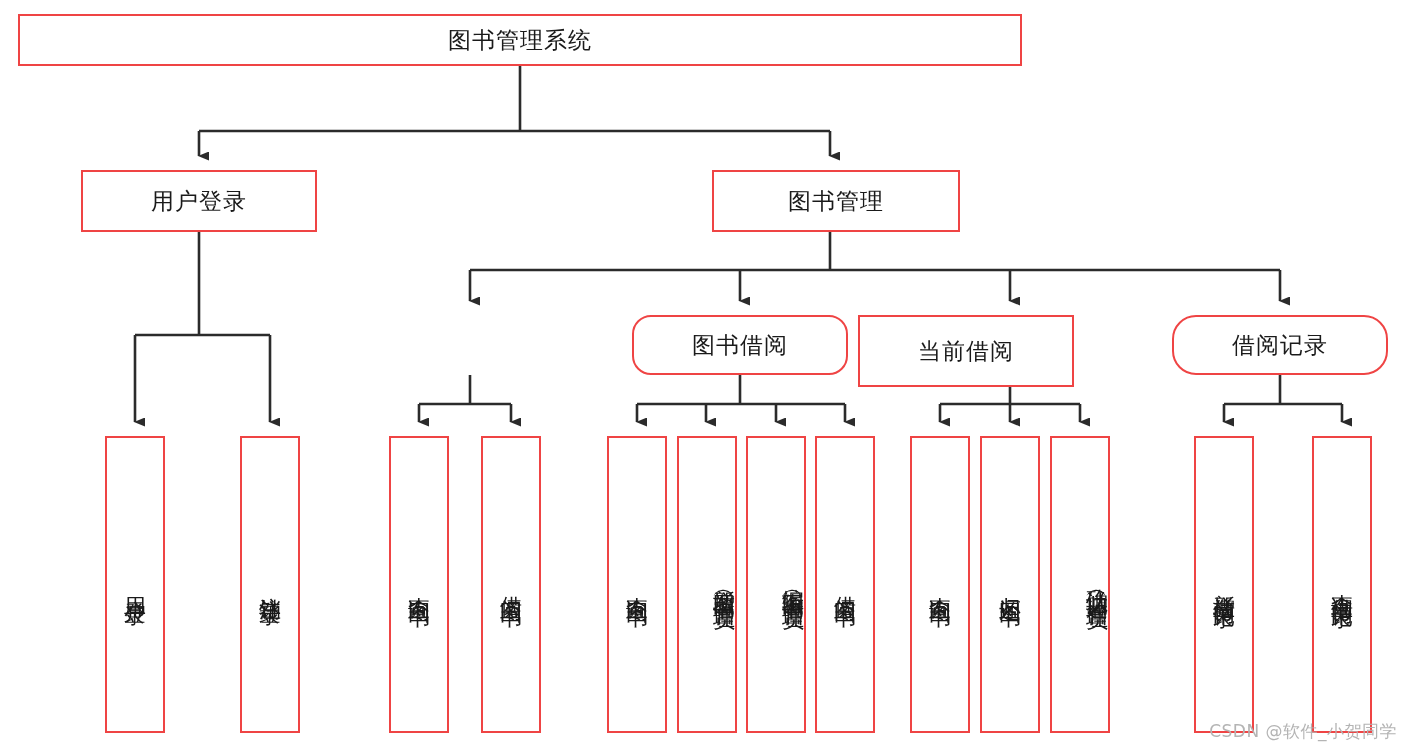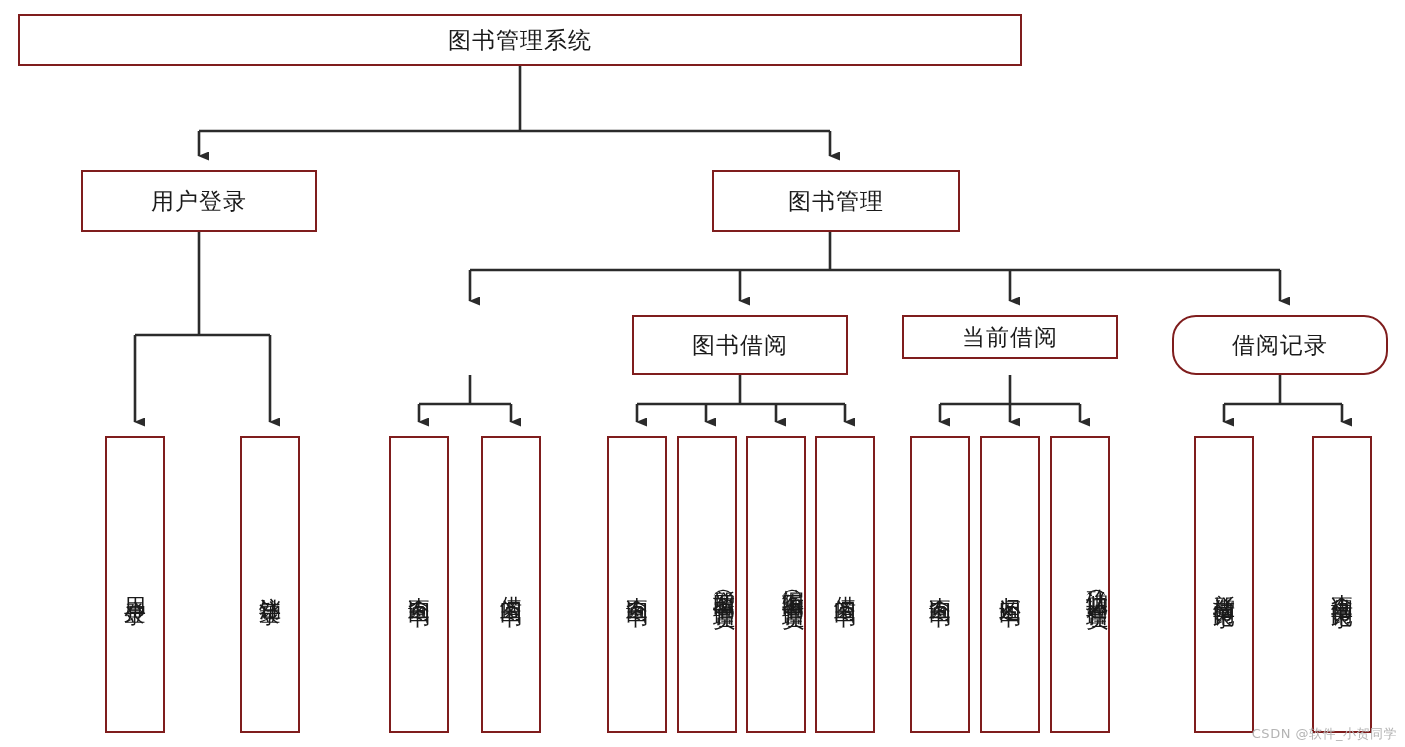--- a/index.html
+++ b/index.html
@@ -22,21 +22,21 @@
     position: absolute;
     left: 0;
     top: 0;
     width: 1405px;
     height: 747px;
   }
   .node {
     position: absolute;
     box-sizing: border-box;
     background: #ffffff;
-    border: 2px solid #7f1d1d;
+    border: 2px solid #ef4444;
     display: flex;
     align-items: center;
     justify-content: center;
     color: #1a1a1a;
   }
   .node.horiz {
     font-size: 23px;
     letter-spacing: 1px;
   }
   .node.vert {
@@ -52,21 +52,21 @@
     justify-content: center;
   }
   .node-label {
     display: block;
     white-space: nowrap;
   }
   .watermark {
     position: absolute;
     right: 8px;
     bottom: 4px;
-    font-size: 13px;
+    font-size: 17px;
     color: #b4b4b4;
     letter-spacing: 0.5px;
     white-space: nowrap;
     pointer-events: none;
   }
 </style>
 </head>
 <body>
 
 <div id="diagram-root">
@@ -127,24 +127,24 @@
     <span class="node-label">图书管理系统</span>
   </div>
 
   <div class="node horiz" style="left:81px; top:170px; width:236px; height:62px;">
     <span class="node-label">用户登录</span>
   </div>
   <div class="node horiz" style="left:712px; top:170px; width:248px; height:62px;">
     <span class="node-label">图书管理</span>
   </div>
 
-  <div class="node horiz" style="left:632px; top:315px; width:216px; height:60px;">
+  <div class="node horiz" style="left:632px; top:315px; width:216px; height:60px;border-radius:19px;">
     <span class="node-label">图书借阅</span>
   </div>
-  <div class="node horiz" style="left:902px; top:315px; width:216px; height:44px;">
+  <div class="node horiz" style="left:858px; top:315px; width:216px; height:72px;">
     <span class="node-label">当前借阅</span>
   </div>
   <div class="node horiz" style="left:1172px; top:315px; width:216px; height:60px;border-radius:24px;">
     <span class="node-label">借阅记录</span>
   </div>
 
   <div class="node vert" style="left:105px; top:436px; width:60px; height:297px;">
     <span class="node-label">用户登录</span>
   </div>
   <div class="node vert" style="left:240px; top:436px; width:60px; height:297px;">

